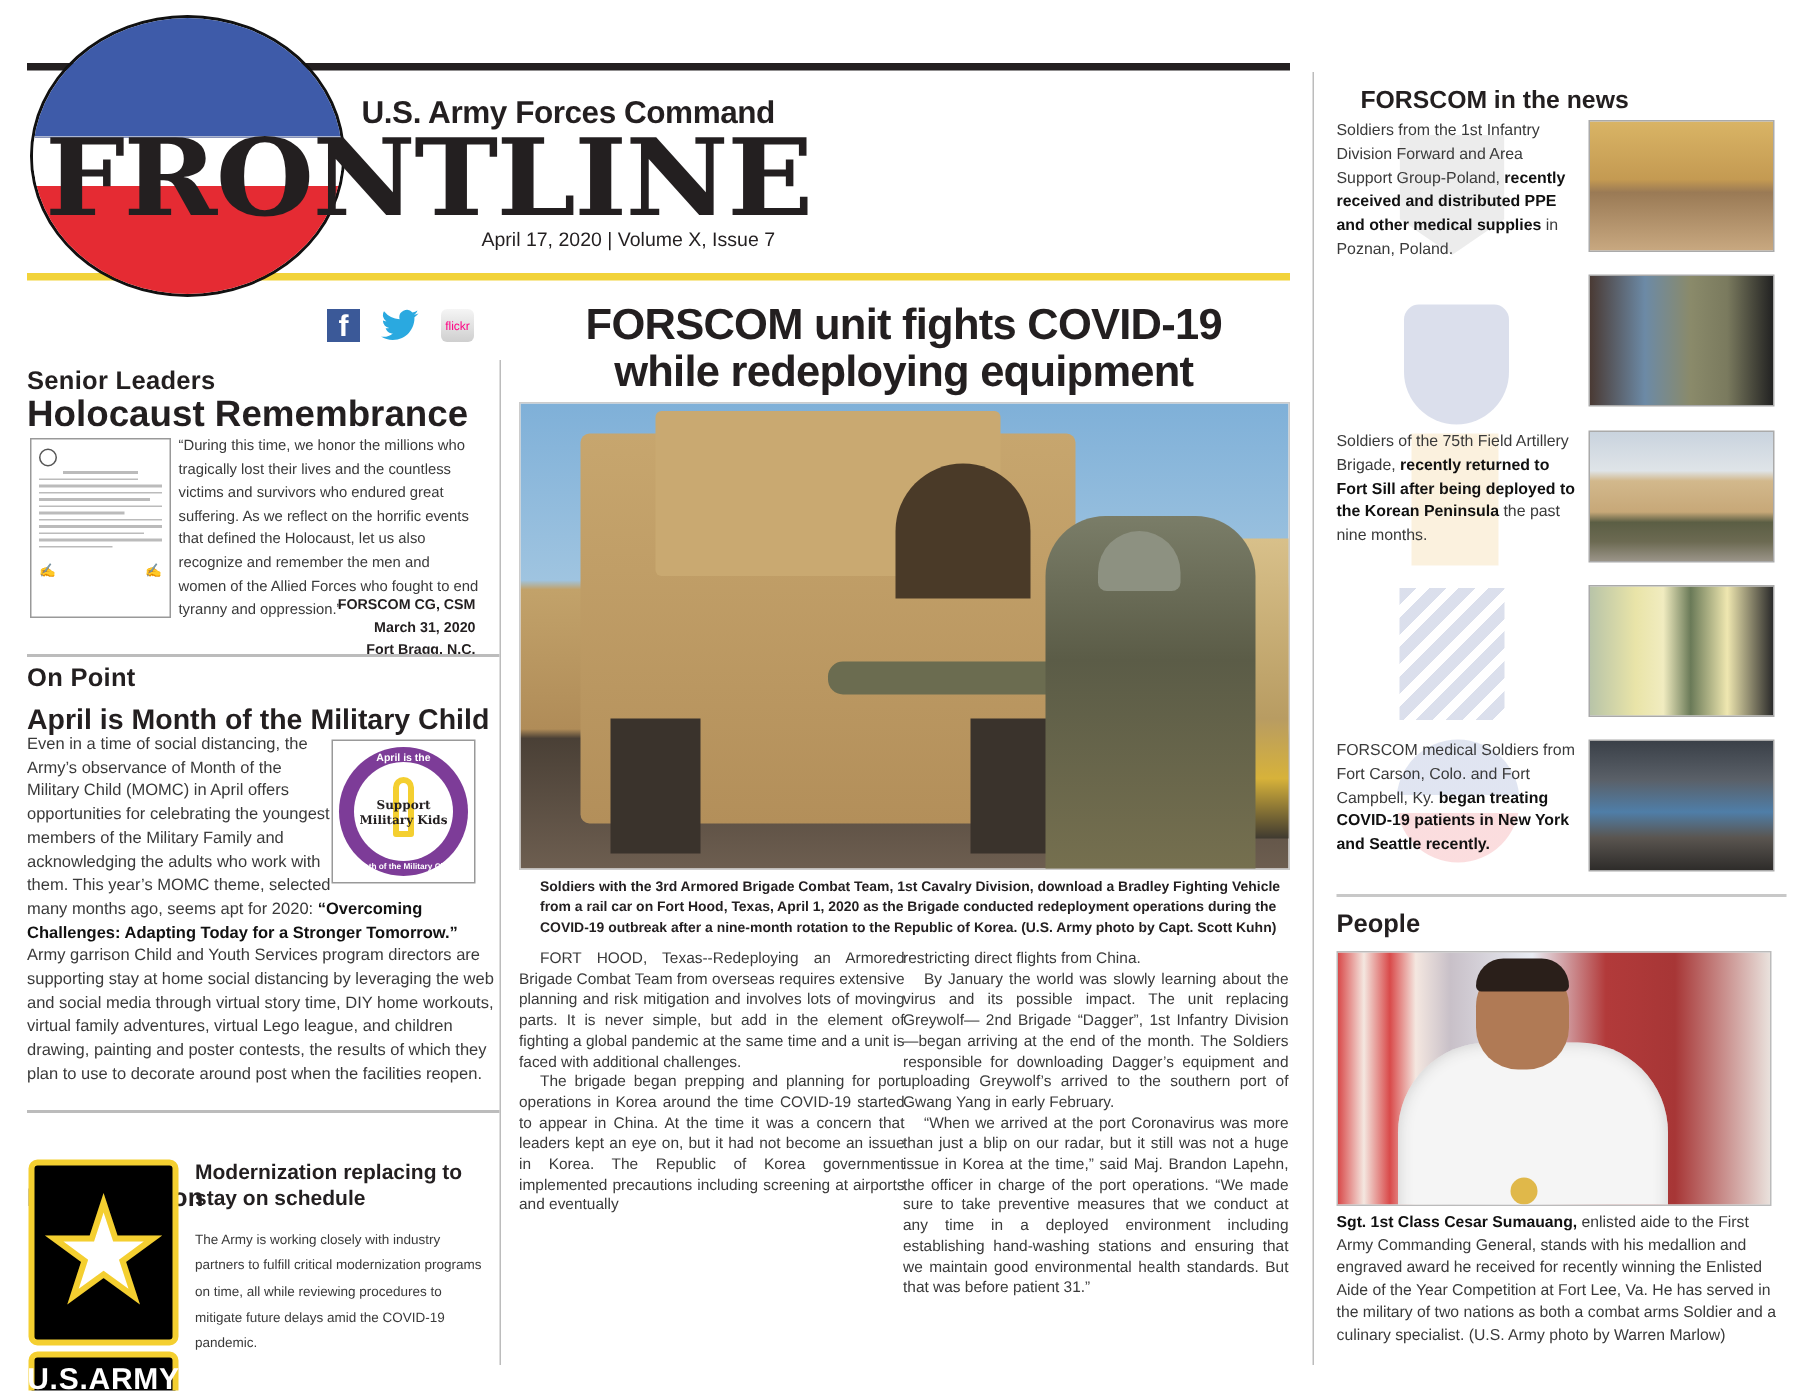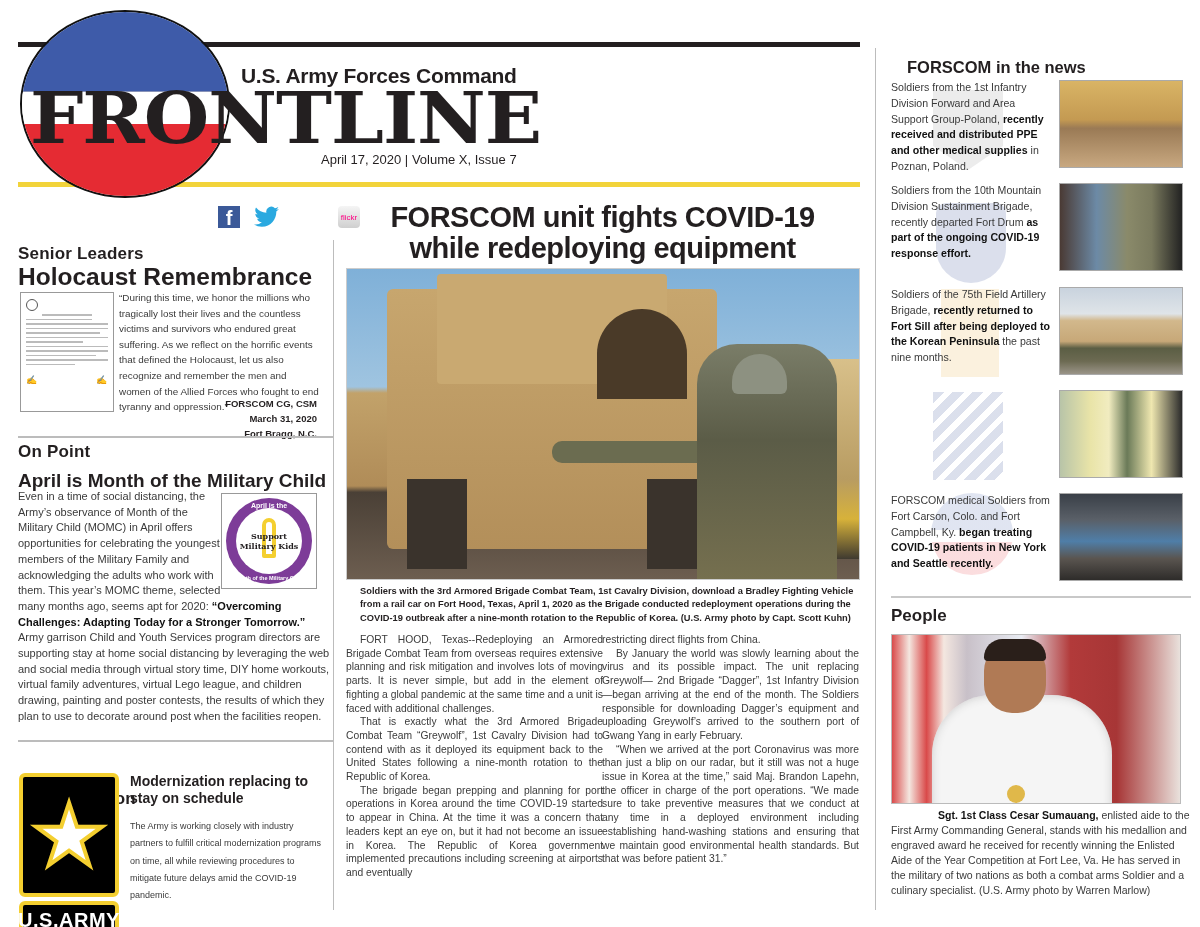--- a/index.html
+++ b/index.html
@@ -15,21 +15,21 @@
   .logo-circle .blue { height: 43%; background: #3e5ba9; }
   .logo-circle .white { height: 18%; background: #fff; border-top: 1px solid #8893b8; }
   .logo-circle .red { height: 39%; background: #e52b33; }
   .org-name { left: 241px; top: 64px; font-size: 21px; font-weight: bold; letter-spacing: -0.3px; }
   .frontline { left: 30px; top: 80px; font-family: "DejaVu Serif", serif; font-size: 71px; font-weight: bold; letter-spacing: -1px; line-height: 76px; transform: scaleX(1.06); transform-origin: left; }
   .issue-line { left: 321px; top: 152px; font-size: 13px; }
 
   .social { top: 206px; height: 22px; display: flex; gap: 14px; left: 218px; align-items: center; }
   .ic-fb { width: 22px; height: 22px; background: #3b5998; color: #fff; font-weight: bold; font-size: 20px; display:flex; align-items:flex-end; justify-content:center; line-height: 20px; }
   .ic-tw { width: 26px; height: 22px; color: #2aa9e0; font-size: 22px; line-height: 22px; }
-  .ic-fl { width: 22px; height: 22px; background: linear-gradient(#f5f5f5,#cfcfcf); border-radius: 4px; font-size: 8px; color: #ff0084; display:flex; align-items:center; justify-content:center;margin-left:44px; }
+  .ic-fl { width: 22px; height: 22px; background: linear-gradient(#f5f5f5,#cfcfcf); border-radius: 4px; font-size: 8px; color: #ff0084; display:flex; align-items:center; justify-content:center; }
 
   
   .left-col { left: 18px; width: 315px; }
   .vrule-left { left: 333px; top: 240px; width: 1px; height: 670px; background: #bcbcbc; }
   .hrule { height: 2px; background: #bcbcbc; }
   .sec-h { font-size: 17px; font-weight: 900; letter-spacing: 0.2px; }
   .sec-h2 { font-size: 24px; font-weight: bold; line-height: 26px; }
   .body-s { font-size: 11px; line-height: 15.7px; color: #3a3a3a; }
   .letter { width: 94px; height: 120px; border: 1px solid #999; background: #fff; padding: 6px 5px; }
   .letter .seal { width: 12px; height: 12px; border-radius: 50%; border: 1px solid #555; }
@@ -78,21 +78,21 @@
   .watermark { position:absolute; opacity: 0.16; }
   .people-rule { left: 891px; top: 596px; width: 300px; height: 2px; background: #c8c8c8; }
   .people-h { left: 891px; top: 606px; font-size: 17px; font-weight: 900; }
   .people-photo { left: 891px; top: 634px; width: 290px; height: 170px; border: 1px solid #bbb; overflow:hidden;
     background: linear-gradient(90deg, #d94a4a 0%, #f4e7e0 6%, #d94a4a 12%, #f4e7e0 18%, #c8c0c8 26%, #e9ecf3 45%, #b23a3a 62%, #a73636 78%, #e9e1dc 100%); }
   .people-photo .chef { position:absolute; left: 40px; top: 60px; width: 180px; height: 120px; background: #f5f5f5; border-radius: 60px 60px 0 0; box-shadow: inset 0 0 10px #ccc; }
   .people-photo .head { position:absolute; left: 92px; top: 6px; width: 62px; height: 72px; background: #b07a55; border-radius: 30px 30px 28px 28px; }
   .people-photo .hair { position:absolute; left: 92px; top: 4px; width: 62px; height: 22px; background: #2a1f1a; border-radius: 30px 30px 6px 6px; }
   .people-photo .medal { position:absolute; left: 115px; top: 150px; width: 18px; height: 18px; background: #e0b84a; border-radius: 50%; }
   .people-cap { left: 891px; top: 808px; width: 300px; font-size: 10.5px; line-height: 14.9px; color: #3a3a3a; }
-  .people-cap b { color: #111; font-weight: 900; margin-left: 47px; }
+  .people-cap b { color: #111; font-weight: 900; }
 </style>
 </head>
 <body>
 
 <div class="abs top-rule"></div>
 <div class="abs yellow-rule"></div>
 <div class="abs logo-circle">
   <div class="blue"></div>
     <div class="white"></div>
     <div class="red"></div>
@@ -193,40 +193,38 @@
     <div class="track" style="left:300px"></div>
   <div class="rail"></div>
     <div class="arm"></div>
     <div class="soldier"></div>
     <div class="helmet"></div>
 </div>
 <div class="abs caption">Soldiers with the 3rd Armored Brigade Combat Team, 1st Cavalry Division, download a Bradley Fighting Vehicle from a rail car on Fort Hood, Texas, April 1, 2020 as the Brigade conducted redeployment operations  during the COVID-19 outbreak after a nine-month rotation to the Republic of Korea. (U.S. Army photo by Capt. Scott Kuhn)</div>
 
 <div class="abs article" style="left:346px;">
   <p>FORT HOOD, Texas--Redeploying an Armored Brigade Combat Team from overseas requires extensive planning and risk mitigation and involves lots of moving parts. It is never simple, but add in the element of fighting a global pandemic at the same time and a unit is faced with additional challenges.</p>
-  <p>That is exactly what the 3rd Armored Brigade Combat Team “Greywolf”, 1st Cavalry Division had to contend with as it deployed its equipment back to the United States following a nine-month rotation to the Republic of Korea.</p>
   <p>The brigade began prepping and planning for port operations in Korea around the time COVID-19 started to appear in China. At the time it was a concern that leaders kept an eye on, but it had not become an issue in Korea. The Republic of Korea government implemented precautions including screening at airports and eventually</p>
 </div>
 <div class="abs article" style="left:602px;">
   <p class="noind">restricting direct flights from China.</p>
   <p>By January the world was slowly learning about the virus and its possible impact. The unit replacing Greywolf— 2nd Brigade “Dagger”, 1st Infantry Division—began arriving at the end of the month. The Soldiers responsible for downloading Dagger’s equipment and uploading Greywolf’s arrived to the southern port of Gwang Yang in early February.</p>
   <p>“When we arrived at the port Coronavirus was more than just a blip on our radar, but it still was not a huge issue in Korea at the time,” said Maj. Brandon Lapehn, the officer in charge of the port operations. “We made sure to take preventive measures that we conduct at any time in a deployed environment including establishing hand-washing stations and ensuring that we maintain good environmental health standards. But that was before patient 31.”</p>
 </div>
 
 <div class="abs vrule-right"></div>
 <div class="abs news-h">FORSCOM in the news</div>
 
 <div class="abs news-item" style="top:80px;">
   <div class="watermark" style="left:42px; top:10px; width:70px; height:80px; background:#888; clip-path:polygon(0 0,100% 0,100% 70%,50% 100%,0 70%);"></div>
   <div class="news-text"><span>Soldiers from the 1st Infantry Division Forward and Area Support Group-Poland, </span><b>recently received and distributed PPE and other medical supplies</b><span> in Poznan, Poland.</span></div>
   <div class="news-photo" style="background:linear-gradient(180deg,#d9b465 0%,#c49a52 45%,#9a7a55 55%,#c8a880 100%);"></div>
 </div>
 <div class="abs news-item" style="top:183px;">
   <div class="watermark" style="left:45px; top:20px; width:70px; height:80px; background:#1e3a8a; border-radius:10px 10px 35px 35px;"></div>
-  <div class="news-text"><span>Soldiers from the 10th Mountain Division Sustainment Brigade, recently departed Fort Drum </span><b>as part of the ongoing COVID-19 response effort.</b><span></span></div>
   <div class="news-photo" style="background:linear-gradient(90deg,#4a3a34 0%,#6c8aa6 30%,#8a8a6a 55%,#7a7a5e 75%,#222 100%);"></div>
 </div>
 <div class="abs news-item" style="top:287px;">
   <div class="watermark" style="left:50px; top:2px; width:58px; height:88px; background:#e8a830;"></div>
   <div class="news-text"><span>Soldiers of the 75th Field Artillery Brigade, </span><b>recently returned to Fort Sill after being deployed to the Korean Peninsula</b><span> the past nine months.</span></div>
   <div class="news-photo" style="background:linear-gradient(180deg,#c9d3de 0%,#dfe4e8 30%,#d2b88c 38%,#c7a878 62%,#5b5e44 70%,#6c6a52 85%,#9a9488 100%);"></div>
 </div>
 <div class="abs news-item" style="top:390px;">
   <div class="watermark" style="left:42px; top:2px; width:70px; height:88px; background:repeating-linear-gradient(135deg,#1e3a8a 0 8px,#fff 8px 14px);"></div>
   <div class="news-photo" style="background:linear-gradient(90deg,#b8c4a8 0%,#e9e4a8 25%,#f1ecc0 40%,#6a7a58 55%,#efe7b0 75%,#2a2a2a 100%);"></div>

